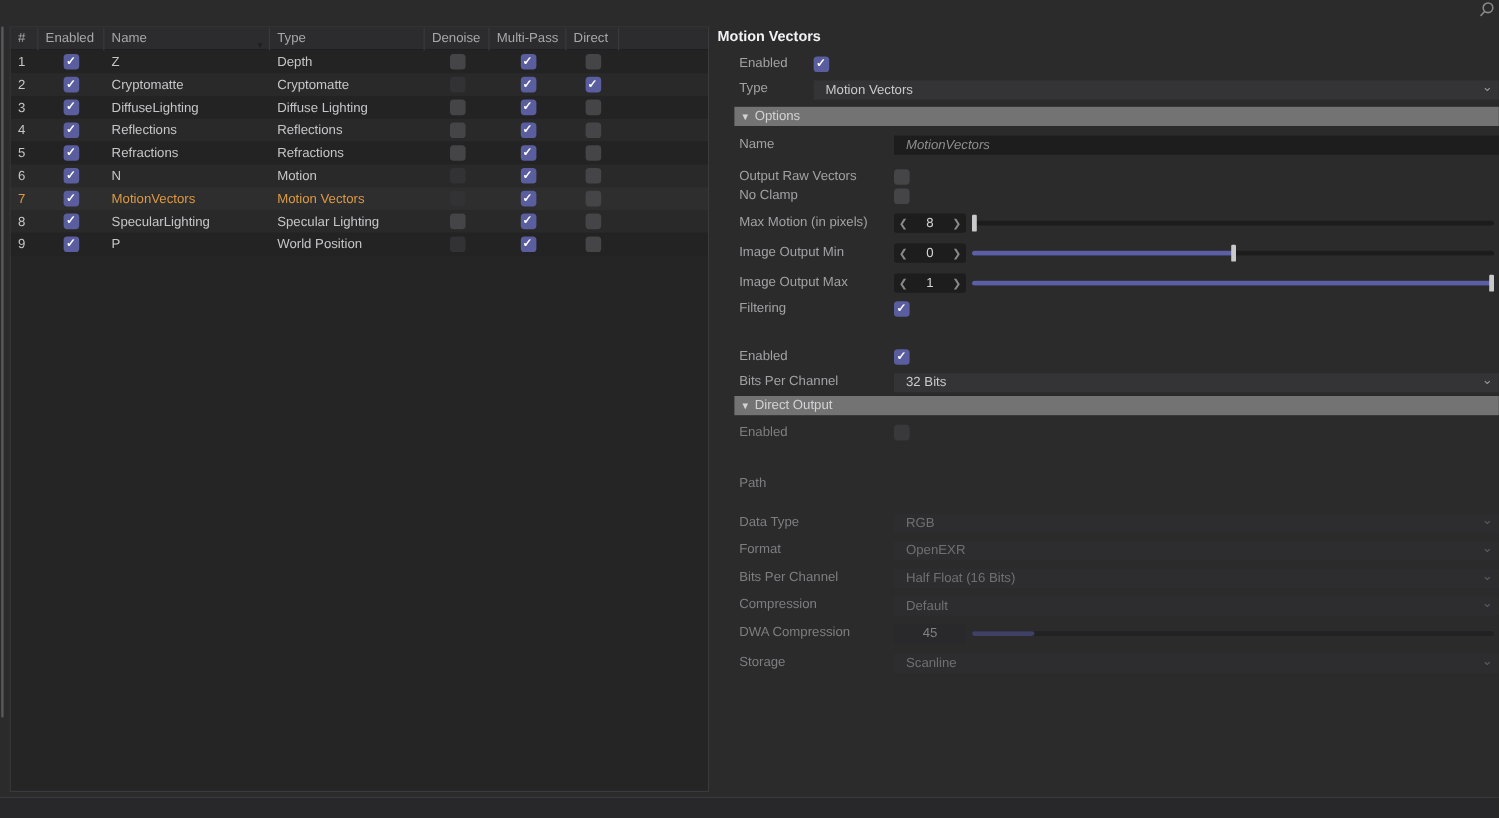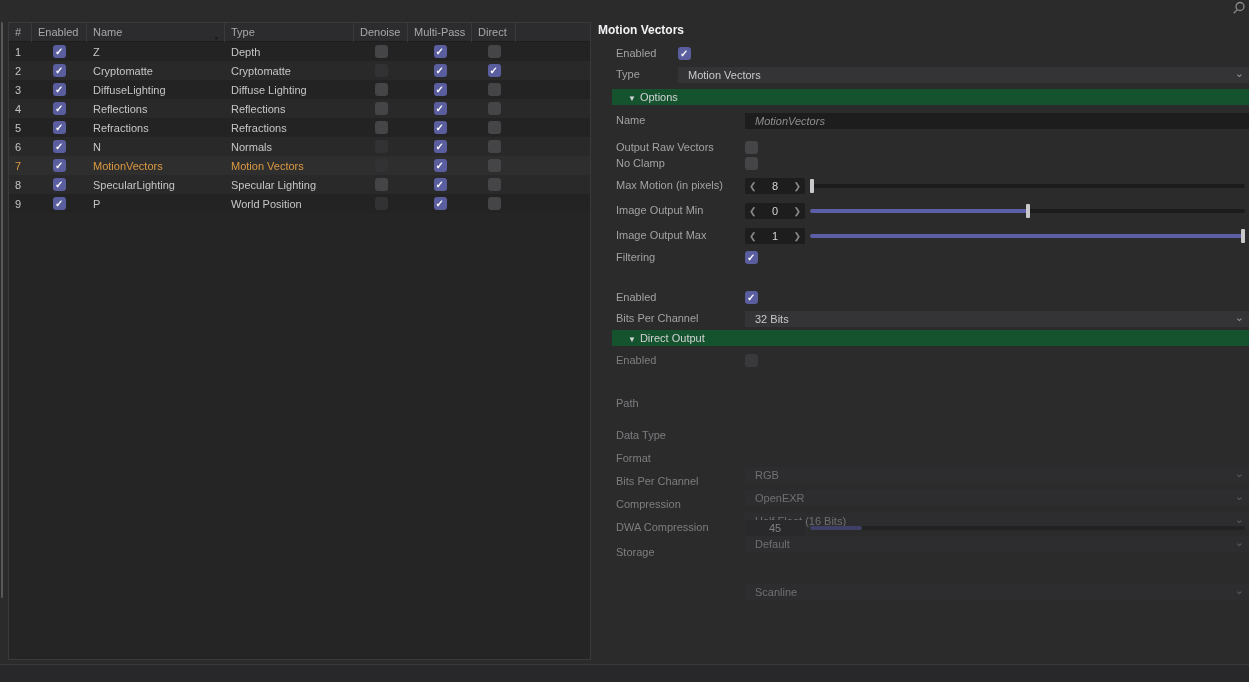--- a/index.html
+++ b/index.html
@@ -48,31 +48,31 @@
   .cb.disabled  { background:#323234; }
   .cb.dim       { background:#39393b; }
 
   
   .right-panel { position:absolute; left:595px; top:0; width:654px; height:682px; }
   .panel-title { position:absolute; left:3px; top:23px; font-size:12px; font-weight:bold; color:#f2f2f4; }
   .prow { position:absolute; left:0; width:654px; height:16px; }
   .plabel { position:absolute; left:21px; top:1px; color:#a2a2a4; white-space:nowrap; }
   .prow.off .plabel { color:#7e7e80; }
 
-  .sec-hdr { position:absolute; left:17px; right:0; top:0; height:16px; background:#14532d; color:#d3d3d5; line-height:16px; padding-left:16px; }
+  .sec-hdr { position:absolute; left:17px; right:0; top:0; height:16px; background:#737373; color:#d3d3d5; line-height:16px; padding-left:5px; }
   .sec-hdr .tri { font-size:8px; margin-right:4px; color:#d3d3d5; }
 
   .dropdown {
     position:absolute; top:0; right:0; height:16px; background:#343437;
     color:#c9c9cb; line-height:16px; padding-left:10px; white-space:nowrap;
   }
   .dropdown .chev { position:absolute; right:5px; top:-2px; font-size:11px; color:#98989a; }
   .dropdown.wide { left:83px; }
   .dropdown.inner { left:150px; }
-  .dropdown.off { background:#2d2d2f; color:#707072;margin-top:39px; }
+  .dropdown.off { background:#2d2d2f; color:#707072; }
   .dropdown.off .chev { color:#5e5e60; }
 
   .text-field {
     position:absolute; left:150px; right:0; top:0; height:16px;
     background:#1d1d1e; color:#8e8e90; line-height:16px; padding-left:10px; white-space:nowrap; overflow:hidden;
   }
   .text-field.italic { font-style:italic; }
   .text-field.off { background:#29292b; color:#6f6f71; }
 
   .pcb { position:absolute; left:150px; top:1px; }
@@ -209,21 +209,21 @@
           <span class="cb unchecked"></span>
         </div>
     <div></div>
   </div>
       <div class="trow">
     <div class="cell-text row-num">6</div>
     <div class="cell-cb">
           <span class="cb checked"></span>
         </div>
     <div class="cell-text row-text">N</div>
-    <div class="cell-text row-text">Normals</div>
+    <div class="cell-text row-text">Motion</div>
     <div class="cell-cb">
           <span class="cb disabled"></span>
         </div>
     <div class="cell-cb">
           <span class="cb checked"></span>
         </div>
     <div class="cell-cb">
           <span class="cb unchecked"></span>
         </div>
     <div></div>

